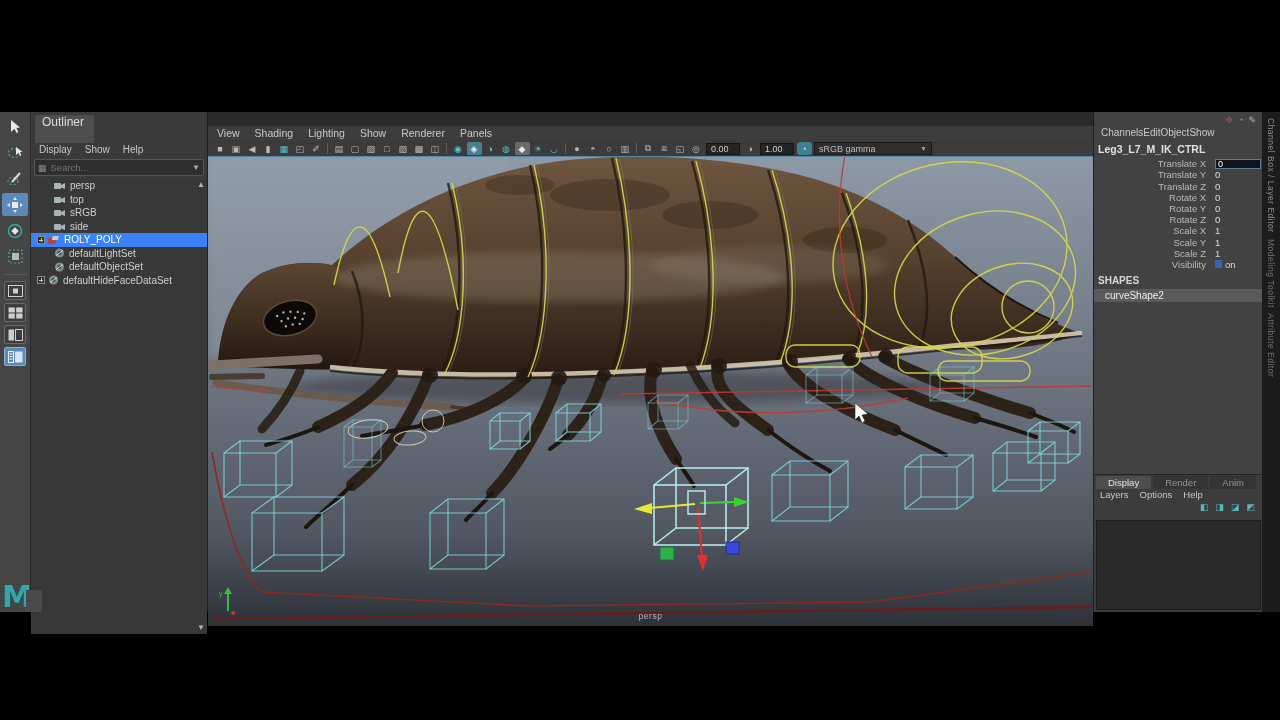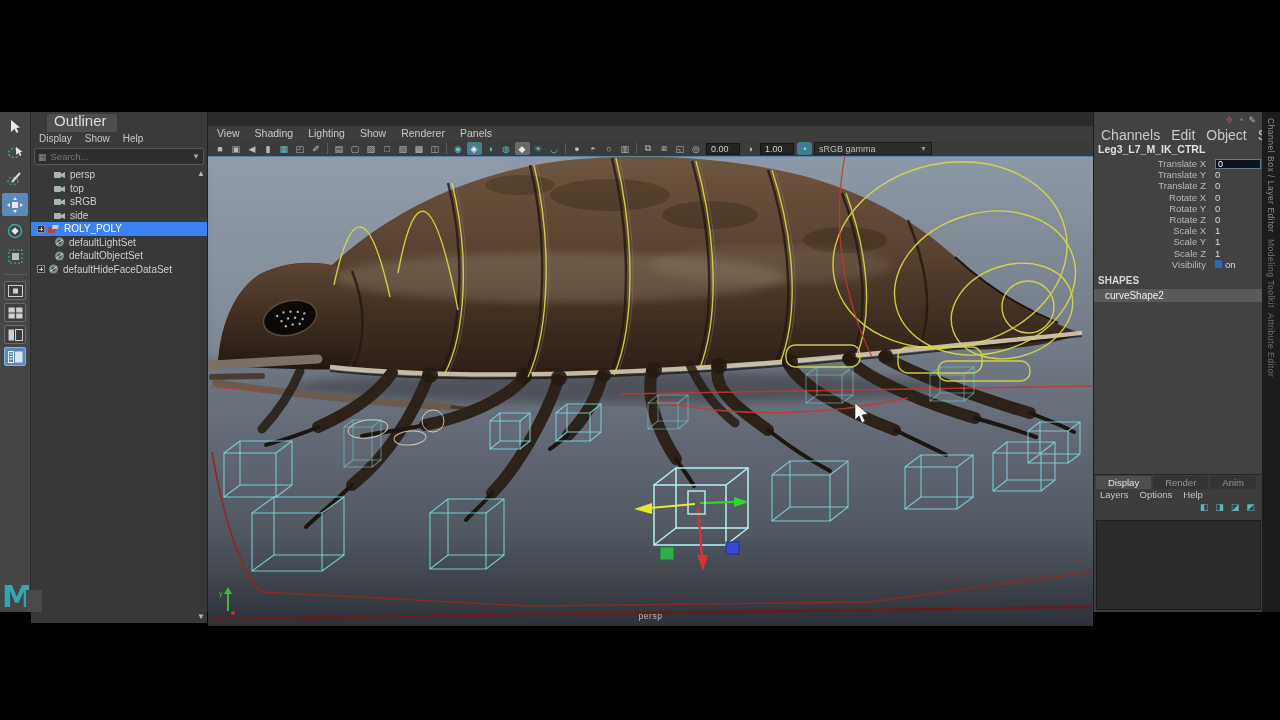--- a/index.html
+++ b/index.html
@@ -12,21 +12,21 @@
   .toolbox{position:absolute;left:0;top:0;width:31px;height:500px;background:#454545;border-right:1px solid #2a2a2a}
   .tool{width:26px;height:23px;margin:3px auto 1px;display:flex;align-items:center;justify-content:center;border-radius:2px}
   .tool.sel{background:#5b8ab8}
   .tool svg{display:block}
   .tb-sep{height:1px;background:#5a5a5a;margin:6px 3px}
   .lay{width:22px;height:19px;margin:3px auto;display:flex;align-items:center;justify-content:center;border:1px solid #6a6a6a;background:#3d3d3d;border-radius:2px}
   .lay.sel{background:#5b8ab8;border-color:#7fb2dd}
 
   
   .outliner{position:absolute;left:31px;top:0;width:177px;height:500px;background:#3a3a3a;border-right:1px solid #1f1f1f}
-  .o-tab{display:inline-block;height:18px;line-height:14px;background:#4e4e4e;color:#ddd;font-size:15px;padding:0 10px 0 7px;margin-left:16px;border-radius:2px 2px 0 0}
+  .o-tab{display:inline-block;height:28px;line-height:14px;background:#4e4e4e;color:#ddd;font-size:12px;padding:0 10px 0 7px;margin-left:4px;border-radius:2px 2px 0 0}
   .o-menus{height:14px;display:flex;gap:13px;padding:1px 0 0 8px;font-size:10px;color:#c8c8c8}
   .o-menus span{cursor:default}
   .o-search{height:17px;margin:2px 3px;display:flex;align-items:center;background:#2e2e2e;border:1px solid #555;border-radius:2px;padding:0 3px}
   .o-search .sic{color:#8a8a8a;font-size:9px;margin-right:4px}
   .o-search input{flex:1;background:transparent;border:0;outline:0;color:#999;font-size:9.5px;font-family:"Liberation Sans",sans-serif;min-width:0}
   .o-search .dd{color:#aaa;font-size:8px}
   .o-list{position:relative;margin-top:3px;height:455px;background:#383838;font-size:10px}
   .o-row{height:13.5px;display:flex;align-items:center;color:#cfcfcf;white-space:nowrap}
   .o-row .exp{width:8px;height:8px;border:1px solid #8a8a8a;margin:0 3px 0 6px;position:relative;background:#2e2e2e;flex:0 0 auto}
   .o-row .exp:before{content:"";position:absolute;left:1px;top:3px;width:4px;height:1px;background:#ccc}
@@ -49,23 +49,23 @@
   .vgamma{display:flex;align-items:center;height:13px;background:#2d2d2d;border:1px solid #1a1a1a;color:#bdbdbd;font-size:9px;padding:0 4px;margin-left:2px;width:118px;justify-content:space-between;flex:0 0 auto}
   .vgamma .arr{font-size:7px;color:#999}
   .vic.gammaic{background:#3f7f8f;color:#cfeef2;border-radius:3px}
   .v-scene{position:absolute;left:0;top:31px;width:885px;height:469px;display:block}
   .cam-label{position:absolute;left:50%;transform:translateX(-50%);bottom:5px;font-size:8.5px;color:#b5b5b5;letter-spacing:.5px}
 
   
   .channelbox{position:absolute;left:1093px;top:0;width:169px;height:500px;background:#424242;border-left:1px solid #1f1f1f}
   .cb-top{height:15px;display:flex;justify-content:flex-end;align-items:center;gap:5px;padding-right:6px;font-size:9px}
   .cb-top .ic1{color:#9a5050}.cb-top .ic2{color:#4fb6be}.cb-top .ic3{color:#bdbdbd}
-  .cb-menus{height:14px;display:flex;gap:11px;padding-left:7px;font-size:14px;color:#c9c9c9}
+  .cb-menus{height:14px;display:flex;padding-left:7px;font-size:10px;color:#c9c9c9}
   .cb-obj{font-size:10.5px;font-weight:bold;color:#e0e0e0;padding:2px 0 3px 4px}
-  .cb-row{height:11.2px;display:flex;align-items:center;font-size:9.5px}
+  .cb-row{height:11.2px;display:flex;align-items:flex-end;font-size:9.5px}
   .cb-row .lb{flex:1;text-align:right;padding-right:6px;color:#b9b9b9}
   .cb-row .val{width:50px;color:#dcdcdc;padding-left:3px;display:flex;align-items:center}
   .cb-row .edit{width:46px;height:10px;background:#10141a;border:1px solid #5a7a9a;color:#fff;line-height:9px;padding-left:2px;font-size:9px}
   .cb-row .tog{width:7px;height:8px;background:#3464b4;margin-right:3px;flex:0 0 auto}
   .shapes-h{font-size:10px;font-weight:bold;color:#d6d6d6;padding:5px 0 0 4px}
   .shape-row{height:13px;line-height:13px;background:#5a5a5a;margin-top:3px;padding-left:11px;font-size:10px;color:#eee;font-weight:normal}
 
   
   .layer-panel{position:absolute;left:0;top:362px;width:169px;height:138px;background:#3c3c3c;border-top:1px solid #262626}
   .lp-tabs{height:14px;display:flex;gap:2px;padding:1px 2px 0}

